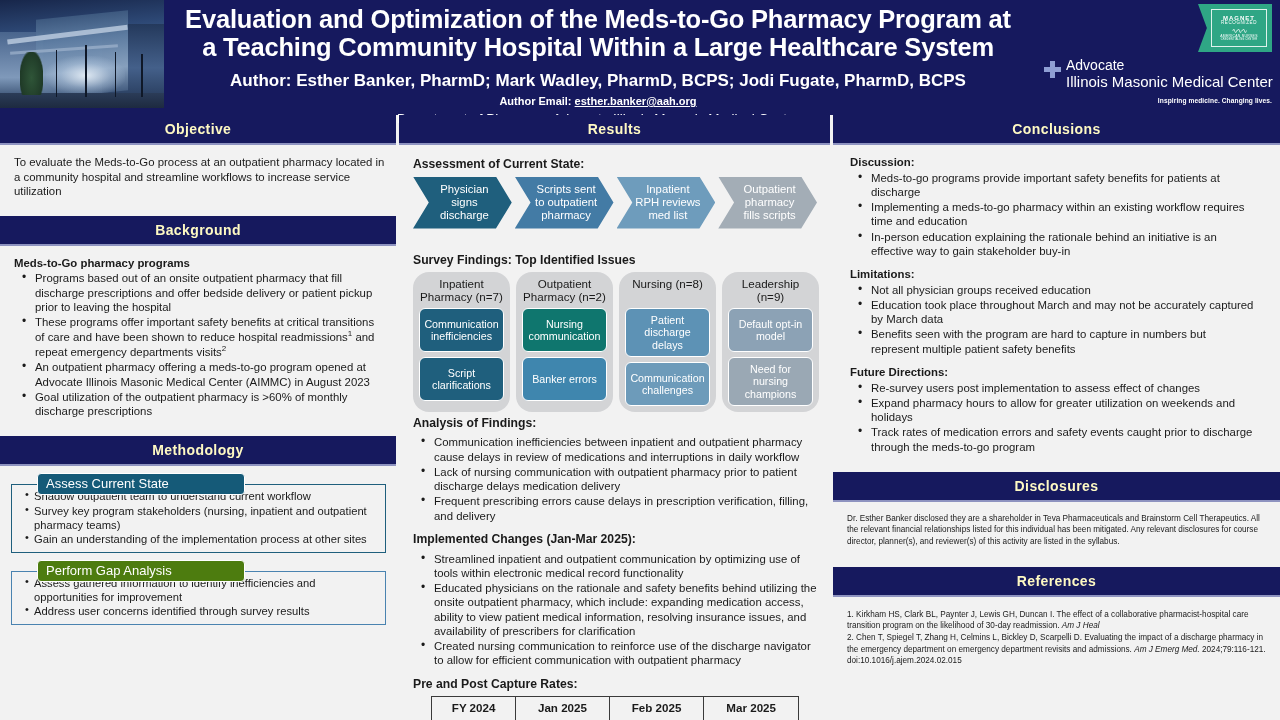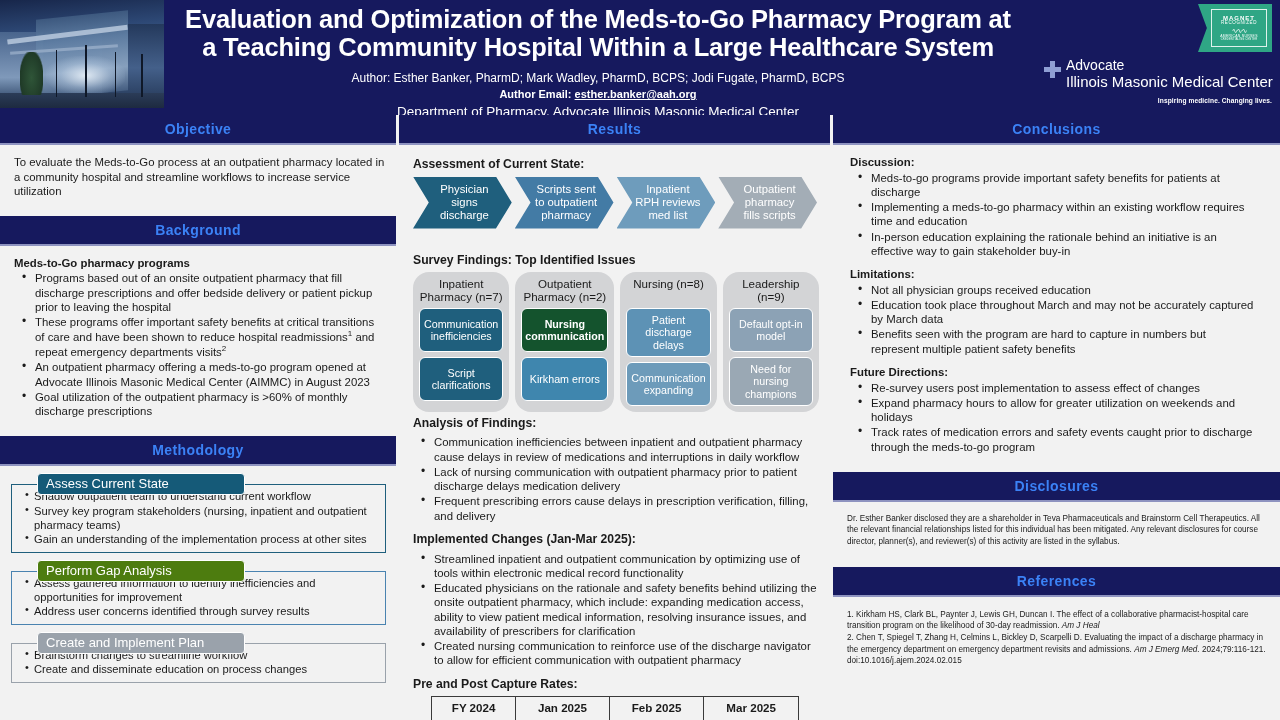--- a/index.html
+++ b/index.html
@@ -61,23 +61,24 @@
     color: #ffffff;
   }
   .poster-title {
     font-size: 25.5px;
     font-weight: bold;
     line-height: 1.1;
     letter-spacing: -0.2px;
     padding: 2px 0 0 0;
   }
   .poster-authors {
-    font-size: 12px;
+    font-size: 17px;
     line-height: 1.35;
     margin-top: 9px;
+    font-weight: bold;
   }
   .poster-email {
     font-size: 11px;
     font-weight: bold;
     line-height: 1.35;
     margin-top: 1px;
   }
   .poster-email .email-link { text-decoration: underline; }
   .poster-dept {
     font-size: 13.5px;
@@ -140,21 +141,21 @@
     display: flex;
     gap: 3px;
   }
   .col { background: #f2f2f2; position: relative; }
   .col-left   { flex: 0 0 396px; }
   .col-mid    { flex: 0 0 431px; }
   .col-right  { flex: 1 1 auto; }
 
   .sec-header {
     background: #16195e;
-    color: #3b82f6;
+    color: #fef9c3;
     text-align: center;
     font-size: 14px;
     font-weight: bold;
     letter-spacing: .4px;
     padding: 6px 0 6px 0;
     border-bottom: 2px solid #8e93c0;
     margin-bottom: 3px;
   }
   .sec-body {
     background: #f2f2f2;
@@ -384,28 +385,20 @@
 
         <div class="meth-box m2">
           <div class="meth-frame"></div>
           <div class="meth-tab">Perform Gap Analysis</div>
           <ul class="meth-list">
             <li>Assess gathered information to identify inefficiencies and opportunities for improvement</li>
             <li>Address user concerns identified through survey results</li>
           </ul>
         </div>
 
-        <div class="meth-box m3">
-          <div class="meth-frame"></div>
-          <div class="meth-tab">Create and Implement Plan</div>
-          <ul class="meth-list">
-            <li>Brainstorm changes to streamline workflow</li>
-            <li>Create and disseminate education on process changes</li>
-          </ul>
-        </div>
 
       </div>
     </div>
 
     <div class="col col-mid">
 
       <div class="sec-header">Results</div>
 
       <div class="sec-body" style="padding-top:5px;">
 
@@ -421,27 +414,27 @@
         <div class="sub-head" style="margin-top:8px;">Survey Findings: Top Identified Issues</div>
 
         <div class="survey">
           <div class="sv-col">
             <div class="sv-title">Inpatient Pharmacy (n=7)</div>
             <div class="sv-item" style="background:#1f5f7d;">Communication inefficiencies</div>
             <div class="sv-item" style="background:#1f5f7d;">Script clarifications</div>
           </div>
           <div class="sv-col">
             <div class="sv-title">Outpatient Pharmacy (n=2)</div>
-            <div class="sv-item" style="background:#14532d;font-weight:bold;">Nursing communication</div>
-            <div class="sv-item" style="background:#3f86ae;">Kirkham errors</div>
+            <div class="sv-item" style="background:#0f766e;">Nursing communication</div>
+            <div class="sv-item" style="background:#3f86ae;">Banker errors</div>
           </div>
           <div class="sv-col">
             <div class="sv-title">Nursing (n=8)</div>
             <div class="sv-item" style="background:#5d92b5;">Patient discharge delays</div>
-            <div class="sv-item" style="background:#6d9bba;">Communication expanding</div>
+            <div class="sv-item" style="background:#6d9bba;">Communication challenges</div>
           </div>
           <div class="sv-col">
             <div class="sv-title">Leadership (n=9)</div>
             <div class="sv-item" style="background:#8ca2b5;">Default opt-in model</div>
             <div class="sv-item" style="background:#9aa8b4;">Need for nursing champions</div>
           </div>
         </div>
 
         <div class="sub-head" style="margin-top:2px;">Analysis of Findings:</div>
         <ul class="bul">

